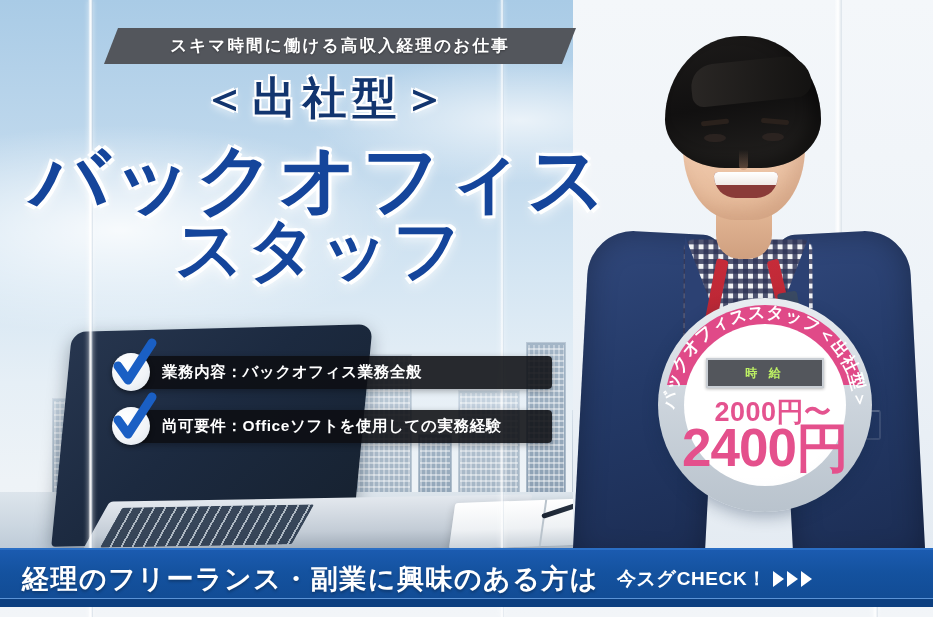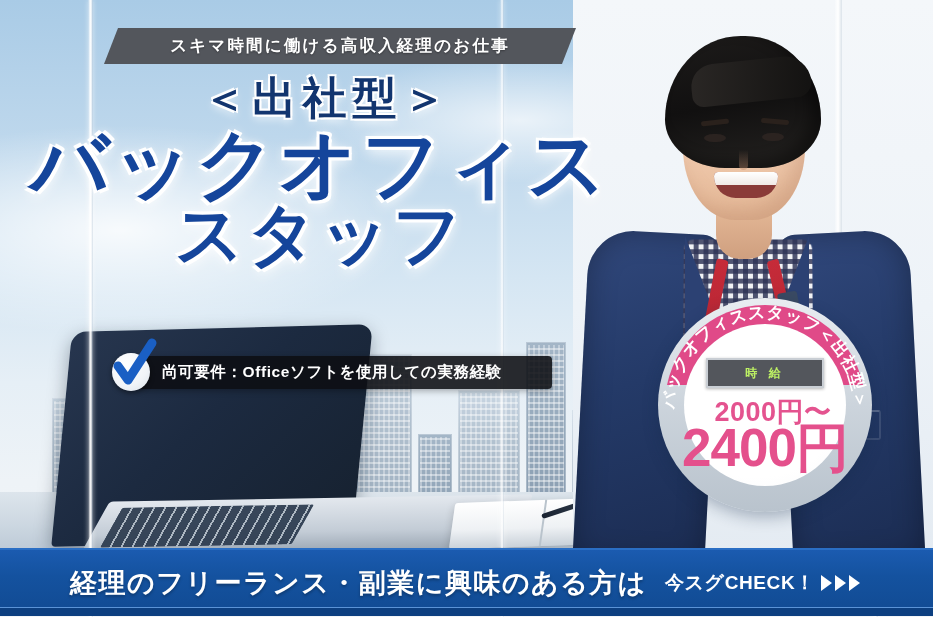--- a/index.html
+++ b/index.html
@@ -227,21 +227,21 @@
   }
   .h-main1, .h-main2{
     font-family:"Liberation Serif", "DejaVu Serif", serif;
     font-weight:700; color:#15459b;
     letter-spacing:3px;
     text-shadow:
       3px 3px 0 rgba(255,255,255,.97), -3px 3px 0 rgba(255,255,255,.97),
       3px -3px 0 rgba(255,255,255,.97), -3px -3px 0 rgba(255,255,255,.97),
       0 0 12px rgba(255,255,255,.9), 0 6px 14px rgba(255,255,255,.75);
   }
-  .h-main1{ font-size:78px; line-height:1.04; margin-top:2px; }
+  .h-main1{ font-size:78px; line-height:1.04; margin-top:17px; }
   .h-main2{ font-size:68px; line-height:1.02; margin-top:-4px; }
 
   
   .checklist{ position:absolute; left:112px; top:352px; width:440px; }
   .check-row{
     position:relative; height:40px; margin-bottom:14px;
     display:flex; align-items:center;
   }
   .check-bar{
     position:absolute; left:26px; right:0; top:4px; height:33px;
@@ -318,25 +318,24 @@
     position:absolute; left:0; right:0; top:5px;
     display:flex; justify-content:center; gap:12px;
   }
   .tag-dots i{ width:5px; height:4px; background:#e4538f; border-radius:1px; display:block; }
   .white-tag span{
     color:#14213d; font-size:15px; font-weight:700; letter-spacing:.5px;
   }
 
   
   .bottom-bar{
-    position:absolute; left:0; right:0; top:548px; height:68px;
+    position:absolute; left:0; right:0; top:548px; height:59px;
     background:linear-gradient(180deg,#1b5bb0 0%, #14529f 40%, #114a92 100%);
     display:flex; align-items:center;
     border-top:2px solid #2a6ec4;
-    padding-left:48px;
   }
   .bottom-bar::after{
     content:""; position:absolute; left:0; right:0; bottom:0; height:8px;
     background:#0c3f80; border-top:1px solid #5b93d6;
   }
   .bb-main{
     color:#ffffff; font-size:27px; font-weight:700; letter-spacing:1.5px;
     margin-left:22px; text-shadow:0 2px 3px rgba(0,0,0,.28);
     white-space:nowrap;
   }
@@ -417,20 +416,29 @@
   </div>
 
   <div class="headline">
     <div class="h-sub">＜出社型＞</div>
     <div class="h-main1">バックオフィス</div>
     <div class="h-main2">スタッフ</div>
   </div>
 
   <div class="checklist">
 
+    <div class="check-row">
+      <div class="check-bar"></div>
+      <div class="check-icon">
+        <svg viewBox="0 0 52 52" aria-hidden="true">
+          <path d="M12 25 L22 39 L46 2" fill="none" stroke="#1a5fc4" stroke-width="9" stroke-linecap="round" stroke-linejoin="round"></path>
+        </svg>
+      </div>
+      <div class="check-text">業務内容：バックオフィス業務全般</div>
+    </div>
 
     <div class="check-row">
       <div class="check-bar"></div>
       <div class="check-icon">
         <svg viewBox="0 0 52 52" aria-hidden="true">
           <path d="M12 25 L22 39 L46 2" fill="none" stroke="#1a5fc4" stroke-width="9" stroke-linecap="round" stroke-linejoin="round"></path>
         </svg>
       </div>
       <div class="check-text">尚可要件：Officeソフトを使用しての実務経験</div>
     </div>

